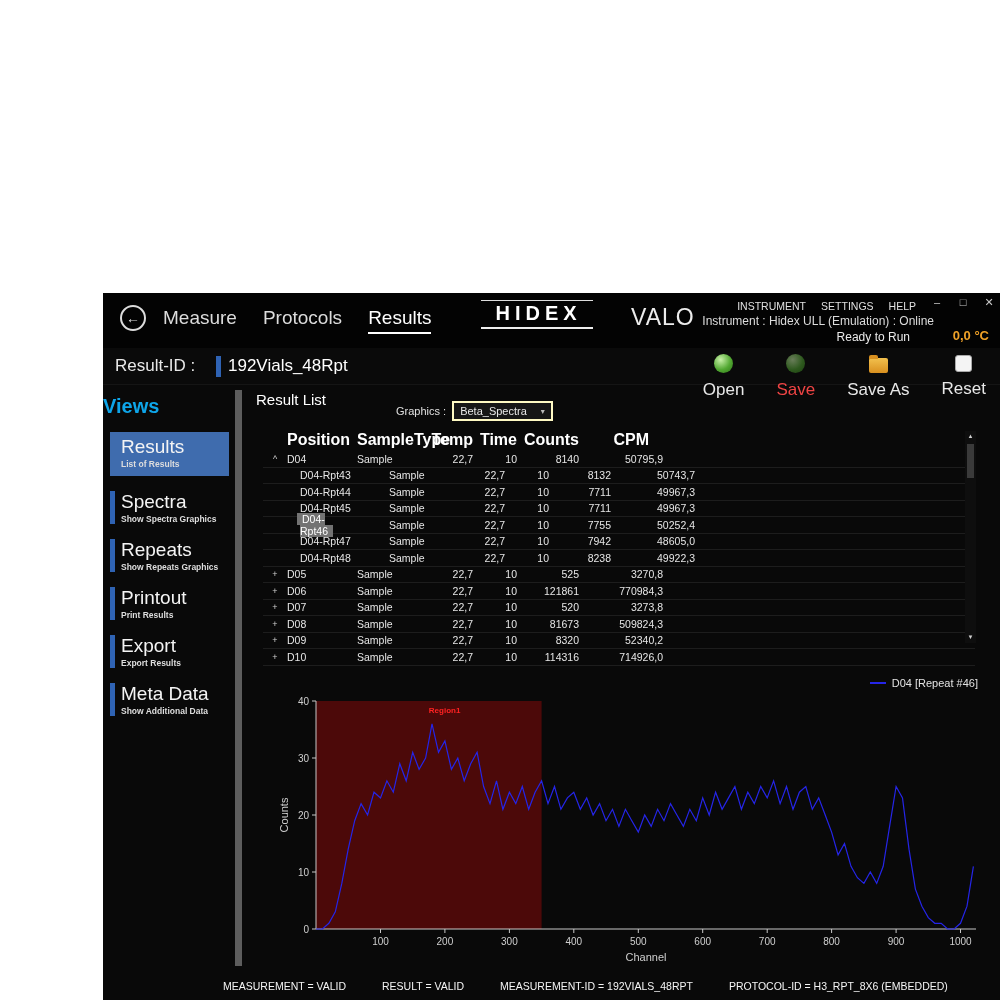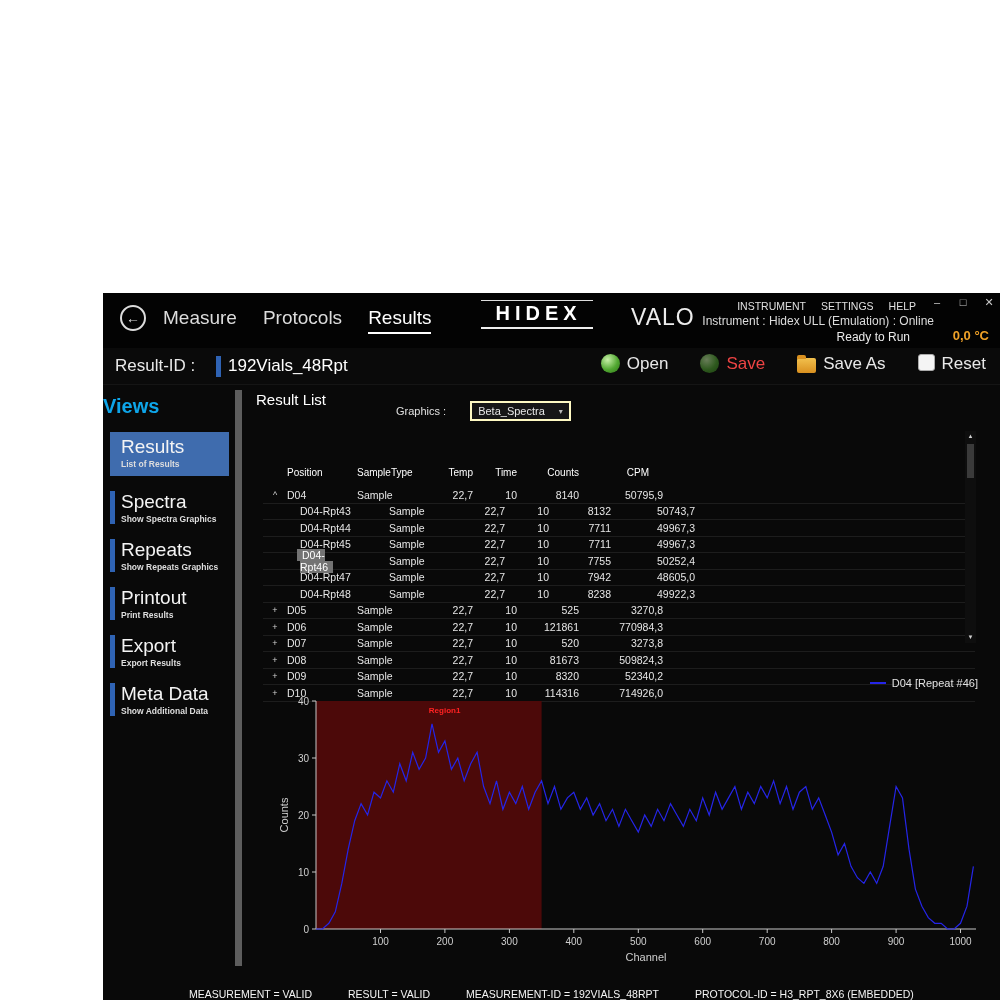--- a/index.html
+++ b/index.html
@@ -24,21 +24,21 @@
   .inst-status { position:absolute; right:66px; top:21px; font-size:12px; color:#dcdcdc; }
   .ready { position:absolute; right:90px; top:37px; font-size:12px; color:#eaeaea; }
   .temp { position:absolute; right:11px; top:35px; font-size:13px; font-weight:bold; color:#f0a228; }
 
   
   .toolbar { position:absolute; left:0; top:55px; right:0; height:37px; background:#0a0a0a; border-bottom:1px solid #151515; }
   .rid-label { position:absolute; left:12px; top:8px; font-size:17px; color:#e8e8e8; }
   .rid-accent { position:absolute; left:113px; top:8px; width:5px; height:21px; background:#2f63b4; }
   .rid-value { position:absolute; left:125px; top:8px; font-size:17px; color:#ffffff; cursor:text; }
   .tb-buttons { position:absolute; right:14px; top:6px; display:flex; gap:32px; align-items:center; }
-  .tb-btn { display:flex; gap:7px; font-size:17px; color:#e8e8e8; cursor:pointer; }
+  .tb-btn { display:flex; align-items:center; gap:7px; font-size:17px; color:#e8e8e8; cursor:pointer;flex-direction:column; }
   .tb-btn.disabled .tb-label { color:#ef4444; }
   .tbicon { width:19px; height:19px; display:inline-block; }
   .open-icon { border-radius:50%; background:radial-gradient(circle at 35% 30%, #c8f0a8, #52a832 55%, #2c7416); }
   .save-icon { border-radius:50%; background:radial-gradient(circle at 35% 30%, #c8f0a8, #52a832 55%, #2c7416); opacity:.5; }
   .saveas-icon { position:relative; height:15px; margin-top:4px; background:linear-gradient(#f2c14e,#d9901f); border-radius:2px; }
   .saveas-icon::before { content:''; position:absolute; top:-3px; left:0; width:9px; height:4px; background:#d9901f; border-radius:2px 2px 0 0; }
   .reset-icon { width:17px; height:17px; background:#f4f4f4; border:1px solid #aaaaaa; border-radius:3px; }
 
   
   .sidebar { position:absolute; left:0; top:92px; width:131px; bottom:20px; }
@@ -47,26 +47,26 @@
   .side-item::before { content:''; position:absolute; left:0; top:0; bottom:0; width:5px; background:#2f63b4; }
   .side-item.selected { background:#3f6cae; height:44px; padding-top:5px; }
   .side-item.selected::before { background:#3f6cae; }
   .si-label { font-size:19px; line-height:20px; color:#f4f4f4; font-weight:400; }
   .si-sub { font-size:8.5px; font-weight:bold; color:#dddddd; margin-top:2px; }
   .splitter { position:absolute; left:132px; top:97px; width:7px; height:576px; background:#5d5d5d; cursor:col-resize; }
 
   
   .main { position:absolute; left:145px; top:92px; right:0; bottom:20px; }
   .rl-title { position:absolute; left:8px; top:6px; font-size:15px; font-weight:normal; color:#ffffff; }
-  .graphics { position:absolute; left:148px; top:16px; font-size:11px; color:#e0e0e0; display:flex; align-items:center; gap:24px; }
+  .graphics { position:absolute; left:148px; top:16px; font-size:11px; color:#e0e0e0; display:flex; align-items:center; gap:6px; }
   .gfx-select { background:#161616; border:2px solid #fef9c3; padding:2px 6px; display:inline-flex; gap:14px; align-items:center; font-size:11px; min-width:92px; cursor:pointer; color:#e8e8e8; }
   .caret { font-size:8px; color:#bbbbbb; }
 
   .table { position:absolute; left:15px; top:46px; width:712px; }
-  .thead { display:flex; font-size:10px; font-weight:normal; height:16px; color:#ffffff; margin-bottom:4px;margin-top:36px; }
+  .thead { display:flex; font-size:16px; font-weight:bold; height:16px; color:#ffffff; margin-bottom:4px; }
   .trow { display:flex; align-items:center; height:16.5px; font-size:10.5px; border-bottom:1px solid #1d1d1d; color:#e6e6e6; }
   .c-exp { width:24px; text-align:center; color:#d0d0d0; font-size:9px; }
   .c-pos { width:70px; }
   .c-type { width:62px; text-align:left; }
   .c-temp { width:54px; text-align:right; }
   .c-time { width:44px; text-align:right; }
   .c-counts { width:62px; text-align:right; }
   .c-cpm { width:84px; text-align:right; }
   .thead .c-cpm { padding-right:14px; }
   .trow.child .c-pos { padding-left:13px; }
@@ -77,21 +77,21 @@
   .sc-up,.sc-down { font-size:6px; color:#cfcfcf; line-height:10px; cursor:pointer; }
   .sc-up { margin-bottom:3px; }
   .sc-down { margin-top:auto; margin-bottom:1px; }
   .sc-thumb { width:7px; height:34px; background:#3a3a3a; cursor:grab; }
 
   .legend { position:absolute; right:22px; top:292px; font-size:11px; color:#e2e2e2; display:flex; align-items:center; gap:6px; }
   .legend-swatch { width:16px; height:2px; background:#2525e8; }
   .chart { position:absolute; left:28px; top:306px; }
 
   
-  .statusbar { position:absolute; left:0; right:16px; bottom:0; height:20px; display:flex; align-items:flex-end; gap:36px; padding-left:86px; font-size:10.5px; color:#f5f5f5; }
+  .statusbar { position:absolute; left:0; right:16px; bottom:0; height:20px; display:flex; align-items:flex-start; gap:36px; padding-left:120px; font-size:10.5px; color:#f5f5f5; }
 </style>
 </head>
 <body>
 
 <div class="window">
 
   <div class="topbar">
     <div class="back-btn">
       <span>←</span>
     </div>

